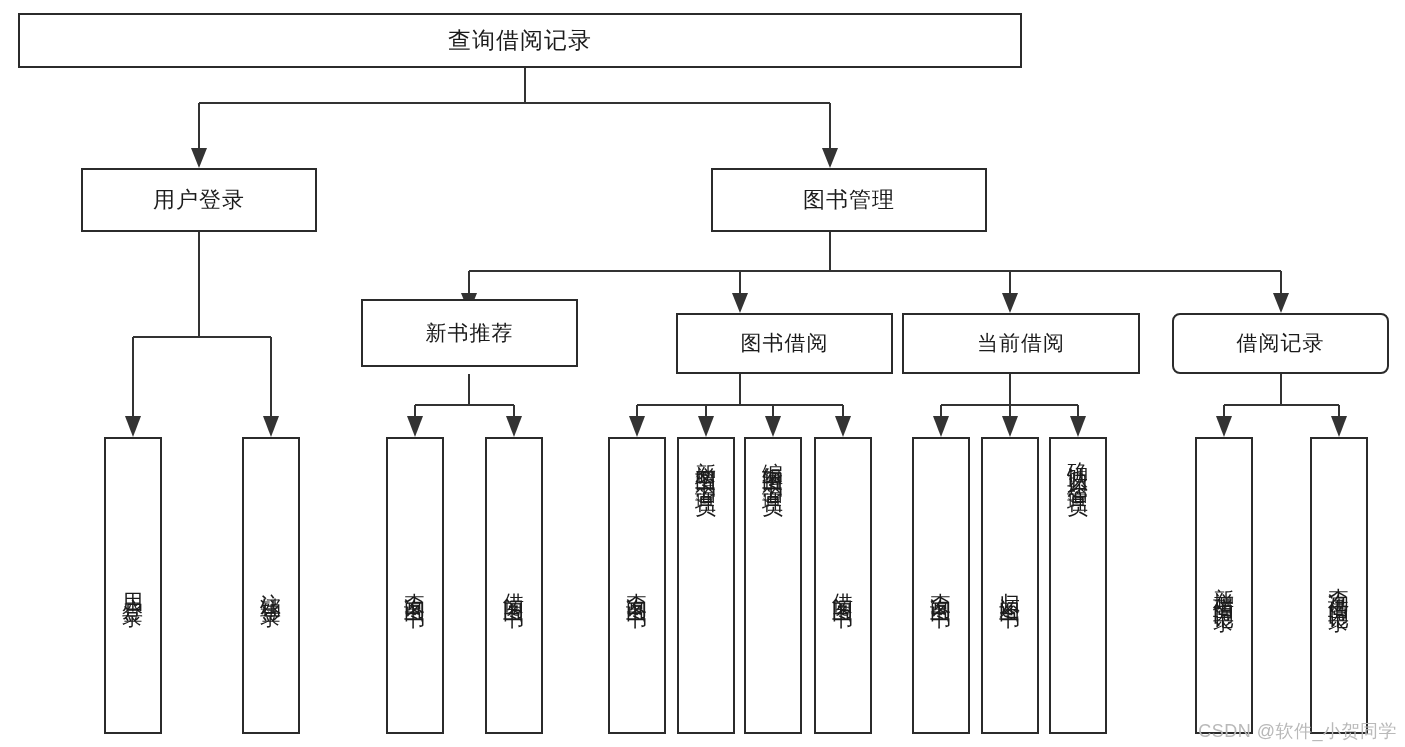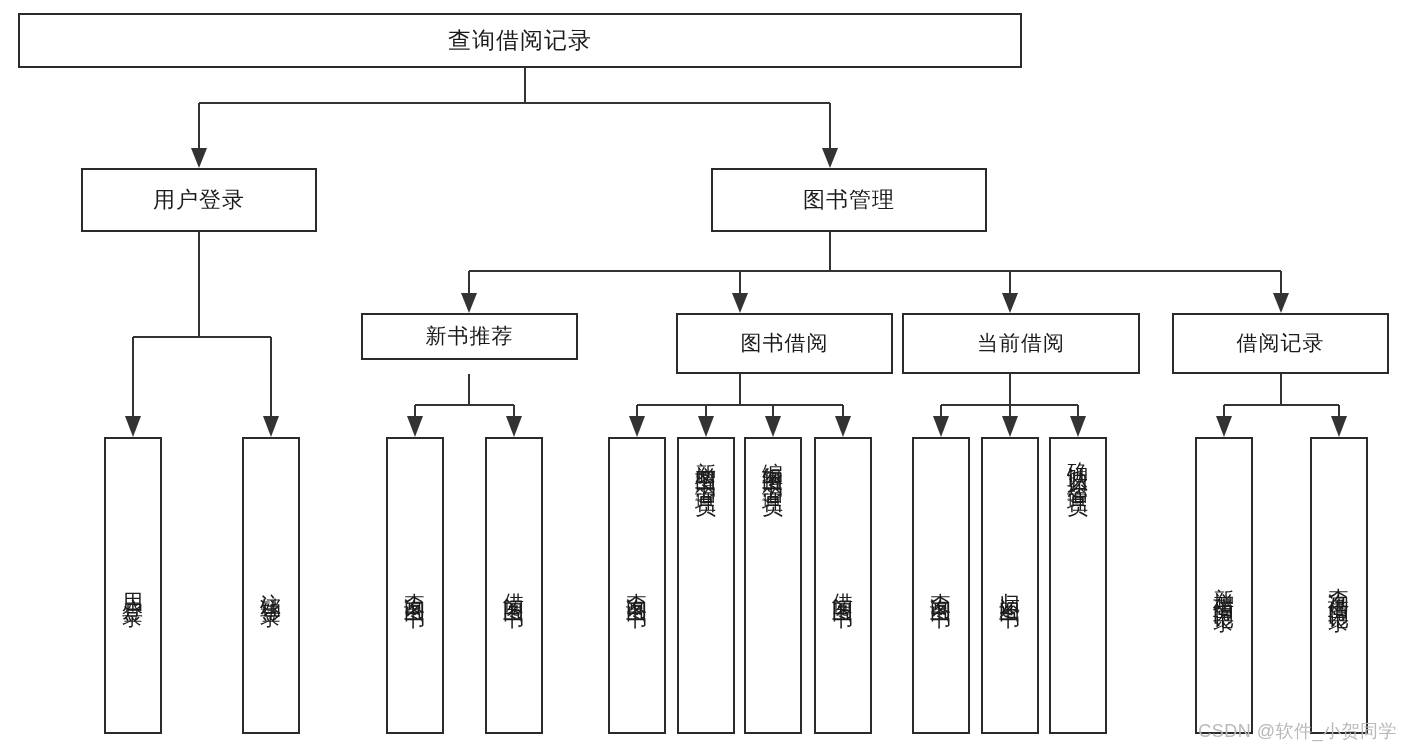--- a/index.html
+++ b/index.html
@@ -157,30 +157,30 @@
     <span class="label">查询借阅记录</span>
   </div>
 
   <div class="node lvl2" style="left:81px; top:168px; width:236px; height:64px;">
     <span class="label">用户登录</span>
   </div>
   <div class="node lvl2" style="left:711px; top:168px; width:276px; height:64px;">
     <span class="label">图书管理</span>
   </div>
 
-  <div class="node lvl3" style="left:361px; top:313px; width:217px; height:47px;">
+  <div class="node lvl3" style="left:361px; top:299px; width:217px; height:68px;">
     <span class="label">新书推荐</span>
   </div>
   <div class="node lvl3" style="left:632px; top:313px; width:217px; height:61px;margin-left:44px;">
     <span class="label">图书借阅</span>
   </div>
   <div class="node lvl3" style="left:902px; top:313px; width:238px; height:61px;">
     <span class="label">当前借阅</span>
   </div>
-  <div class="node lvl3" style="left:1172px; top:313px; width:217px; height:61px;">
+  <div class="node lvl3" style="left:1172px; top:313px; width:217px; height:61px;border-radius:8px;">
     <span class="label">借阅记录</span>
   </div>
 
   <div class="node leaf center" style="left:104px; top:437px; width:58px; height:297px;">
     <span class="label">用户登录</span>
   </div>
   <div class="node leaf center" style="left:242px; top:437px; width:58px; height:297px;">
     <span class="label">注销登录</span>
   </div>
 

